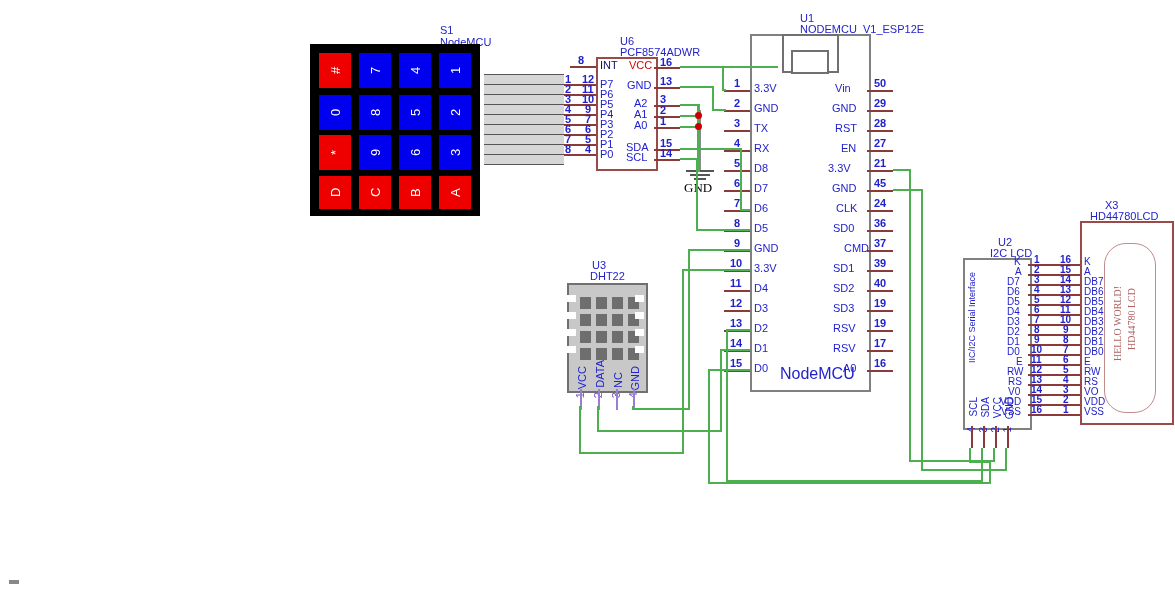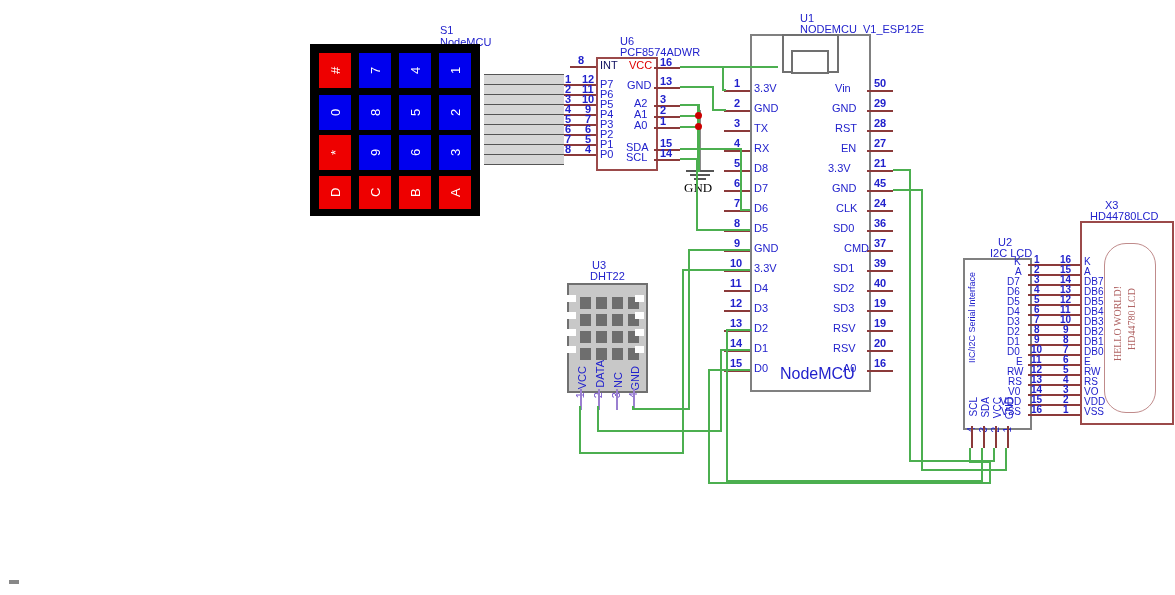--- a/index.html
+++ b/index.html
@@ -292,21 +292,21 @@
 
   <div class="pinline" style="left:867px;top:310px;width:26px;"></div>
   <div class="pin-num" style="left:874px;top:298px;">19</div>
   <div class="pin-name" style="left:833px;top:303px;">SD3</div>
 
   <div class="pinline" style="left:867px;top:330px;width:26px;"></div>
   <div class="pin-num" style="left:874px;top:318px;">19</div>
   <div class="pin-name" style="left:833px;top:323px;">RSV</div>
 
   <div class="pinline" style="left:867px;top:350px;width:26px;"></div>
-  <div class="pin-num" style="left:874px;top:338px;">20</div>
+  <div class="pin-num" style="left:874px;top:338px;">17</div>
   <div class="pin-name" style="left:833px;top:343px;">RSV</div>
 
   <div class="pinline" style="left:867px;top:370px;width:26px;"></div>
   <div class="pin-num" style="left:874px;top:358px;">16</div>
   <div class="pin-name" style="left:843px;top:363px;">A0</div>
 
   <div class="ic-title" style="left:592px;top:259px;">U3</div>
   <div class="ic-title" style="left:590px;top:270px;">DHT22</div>
 
   <div id="dht-body" style="left:567px;top:283px;width:77px;height:106px;"></div>

